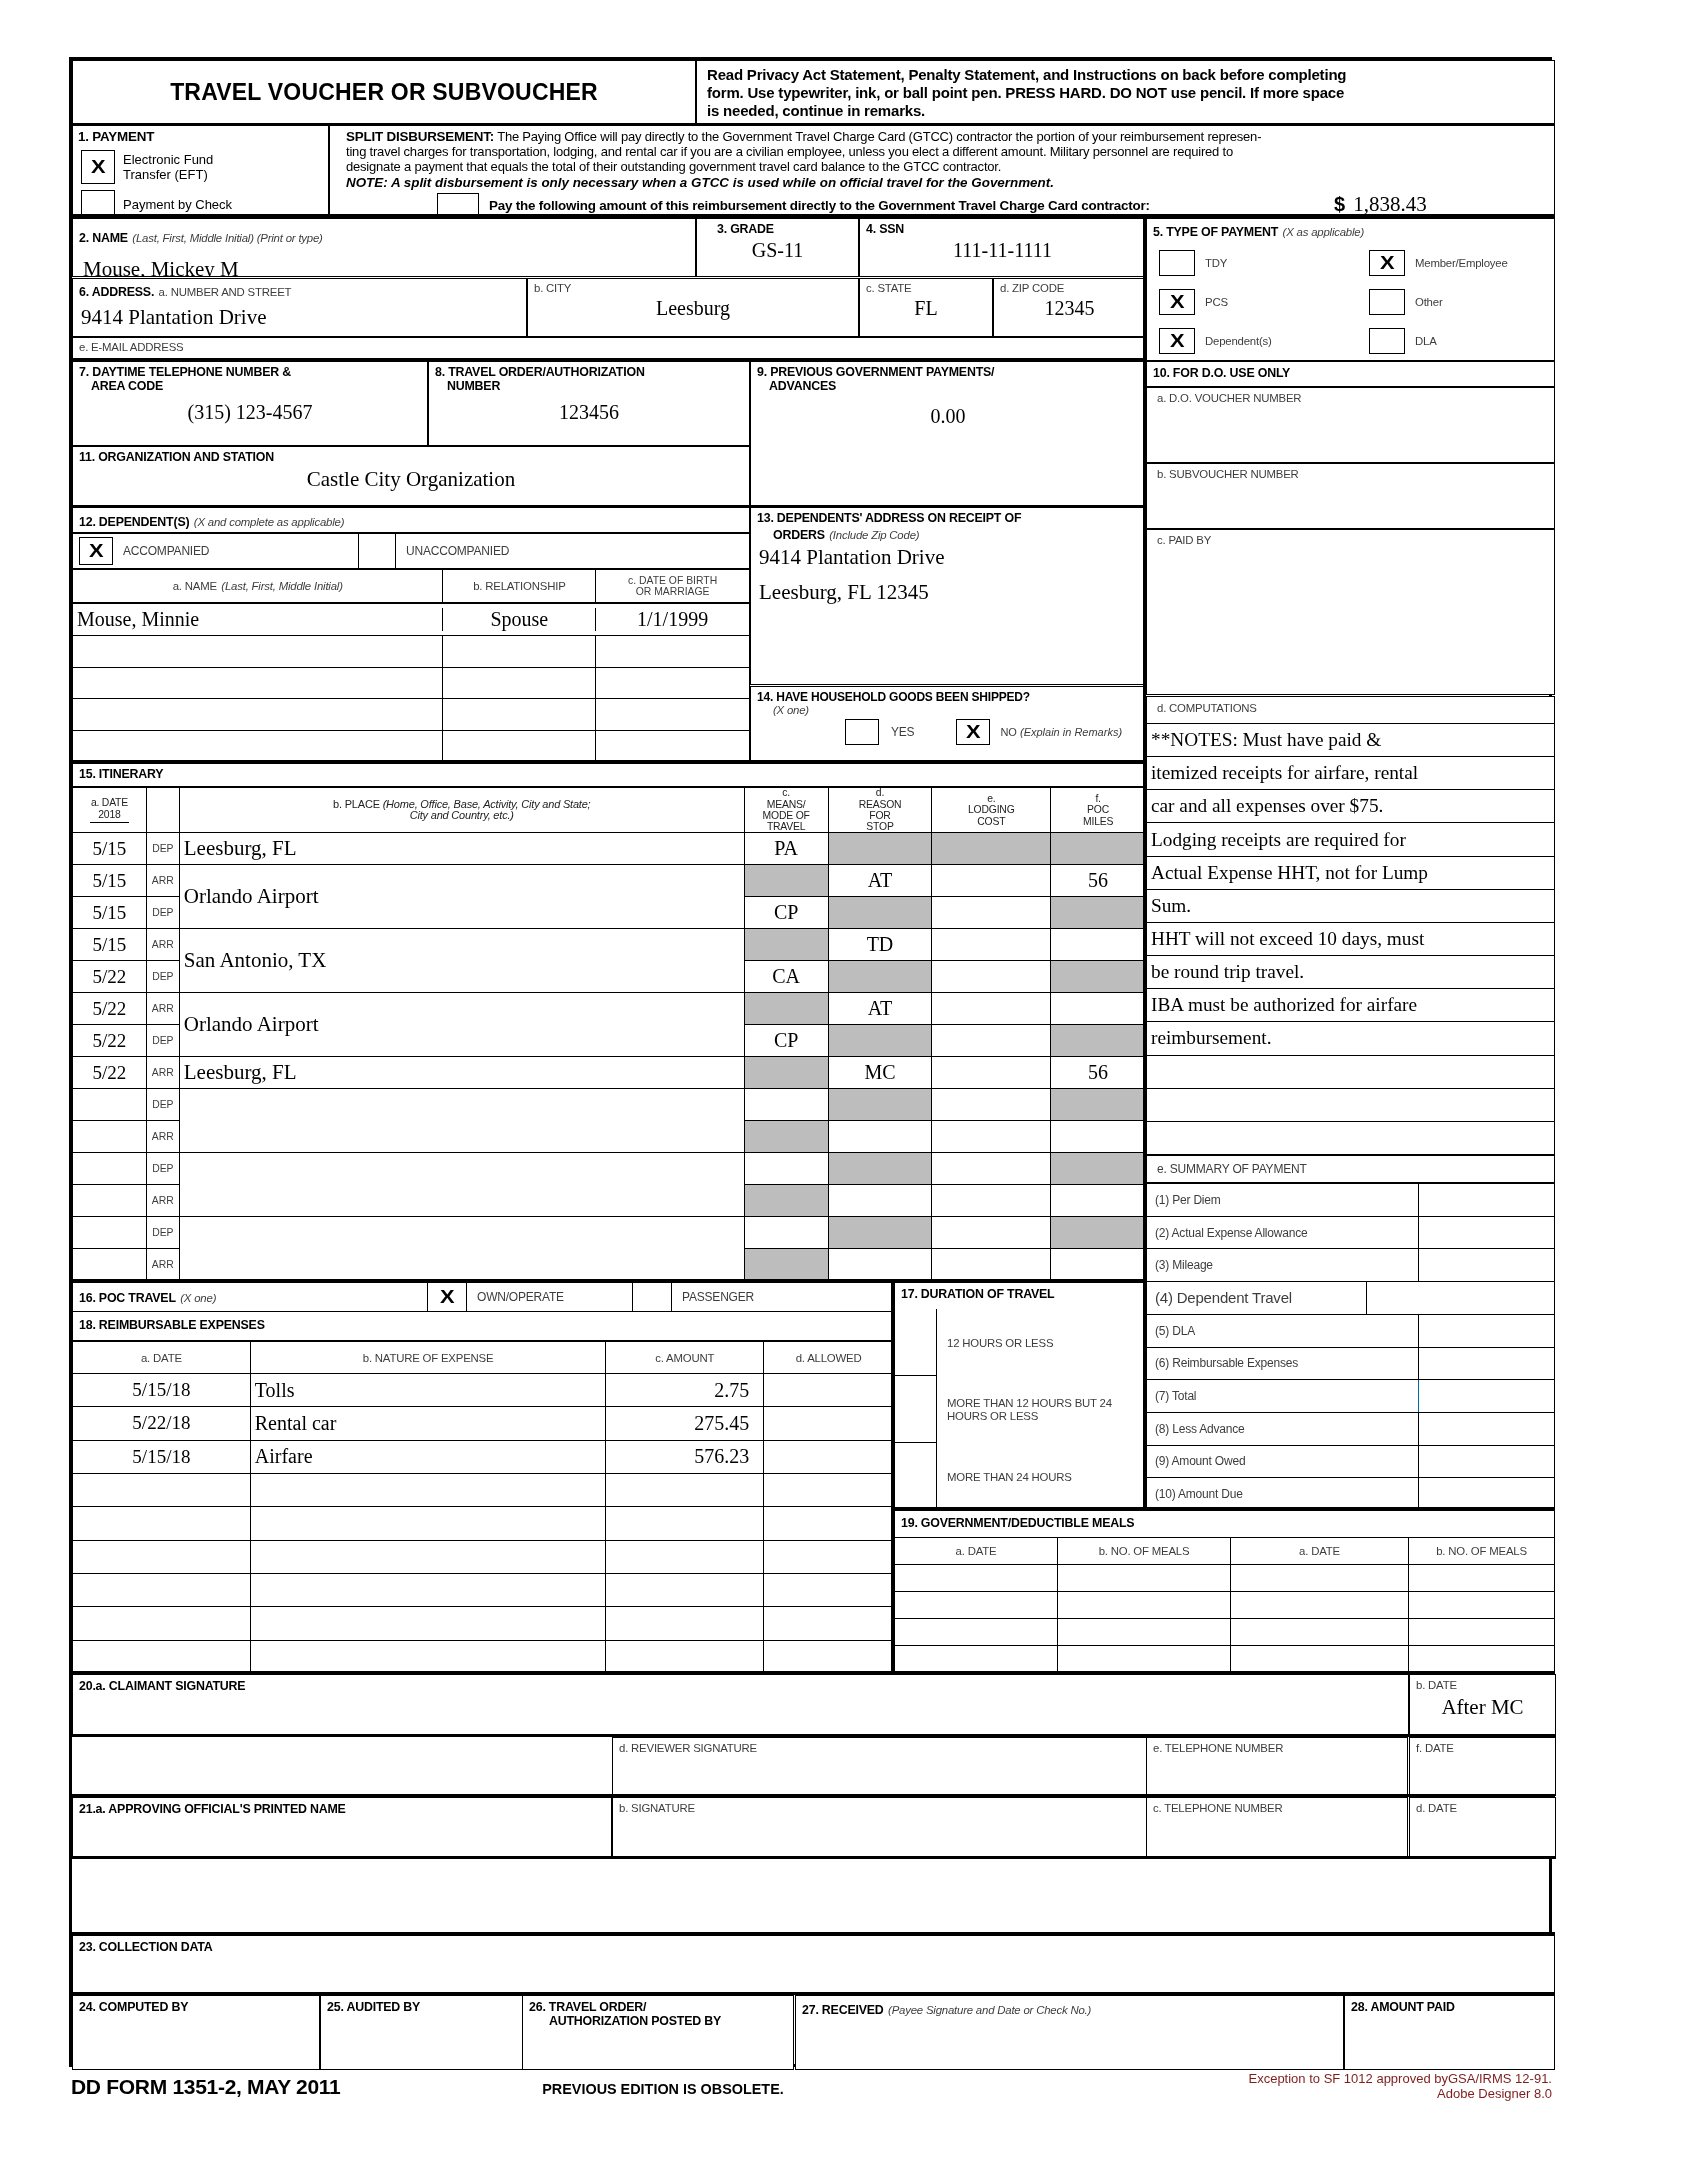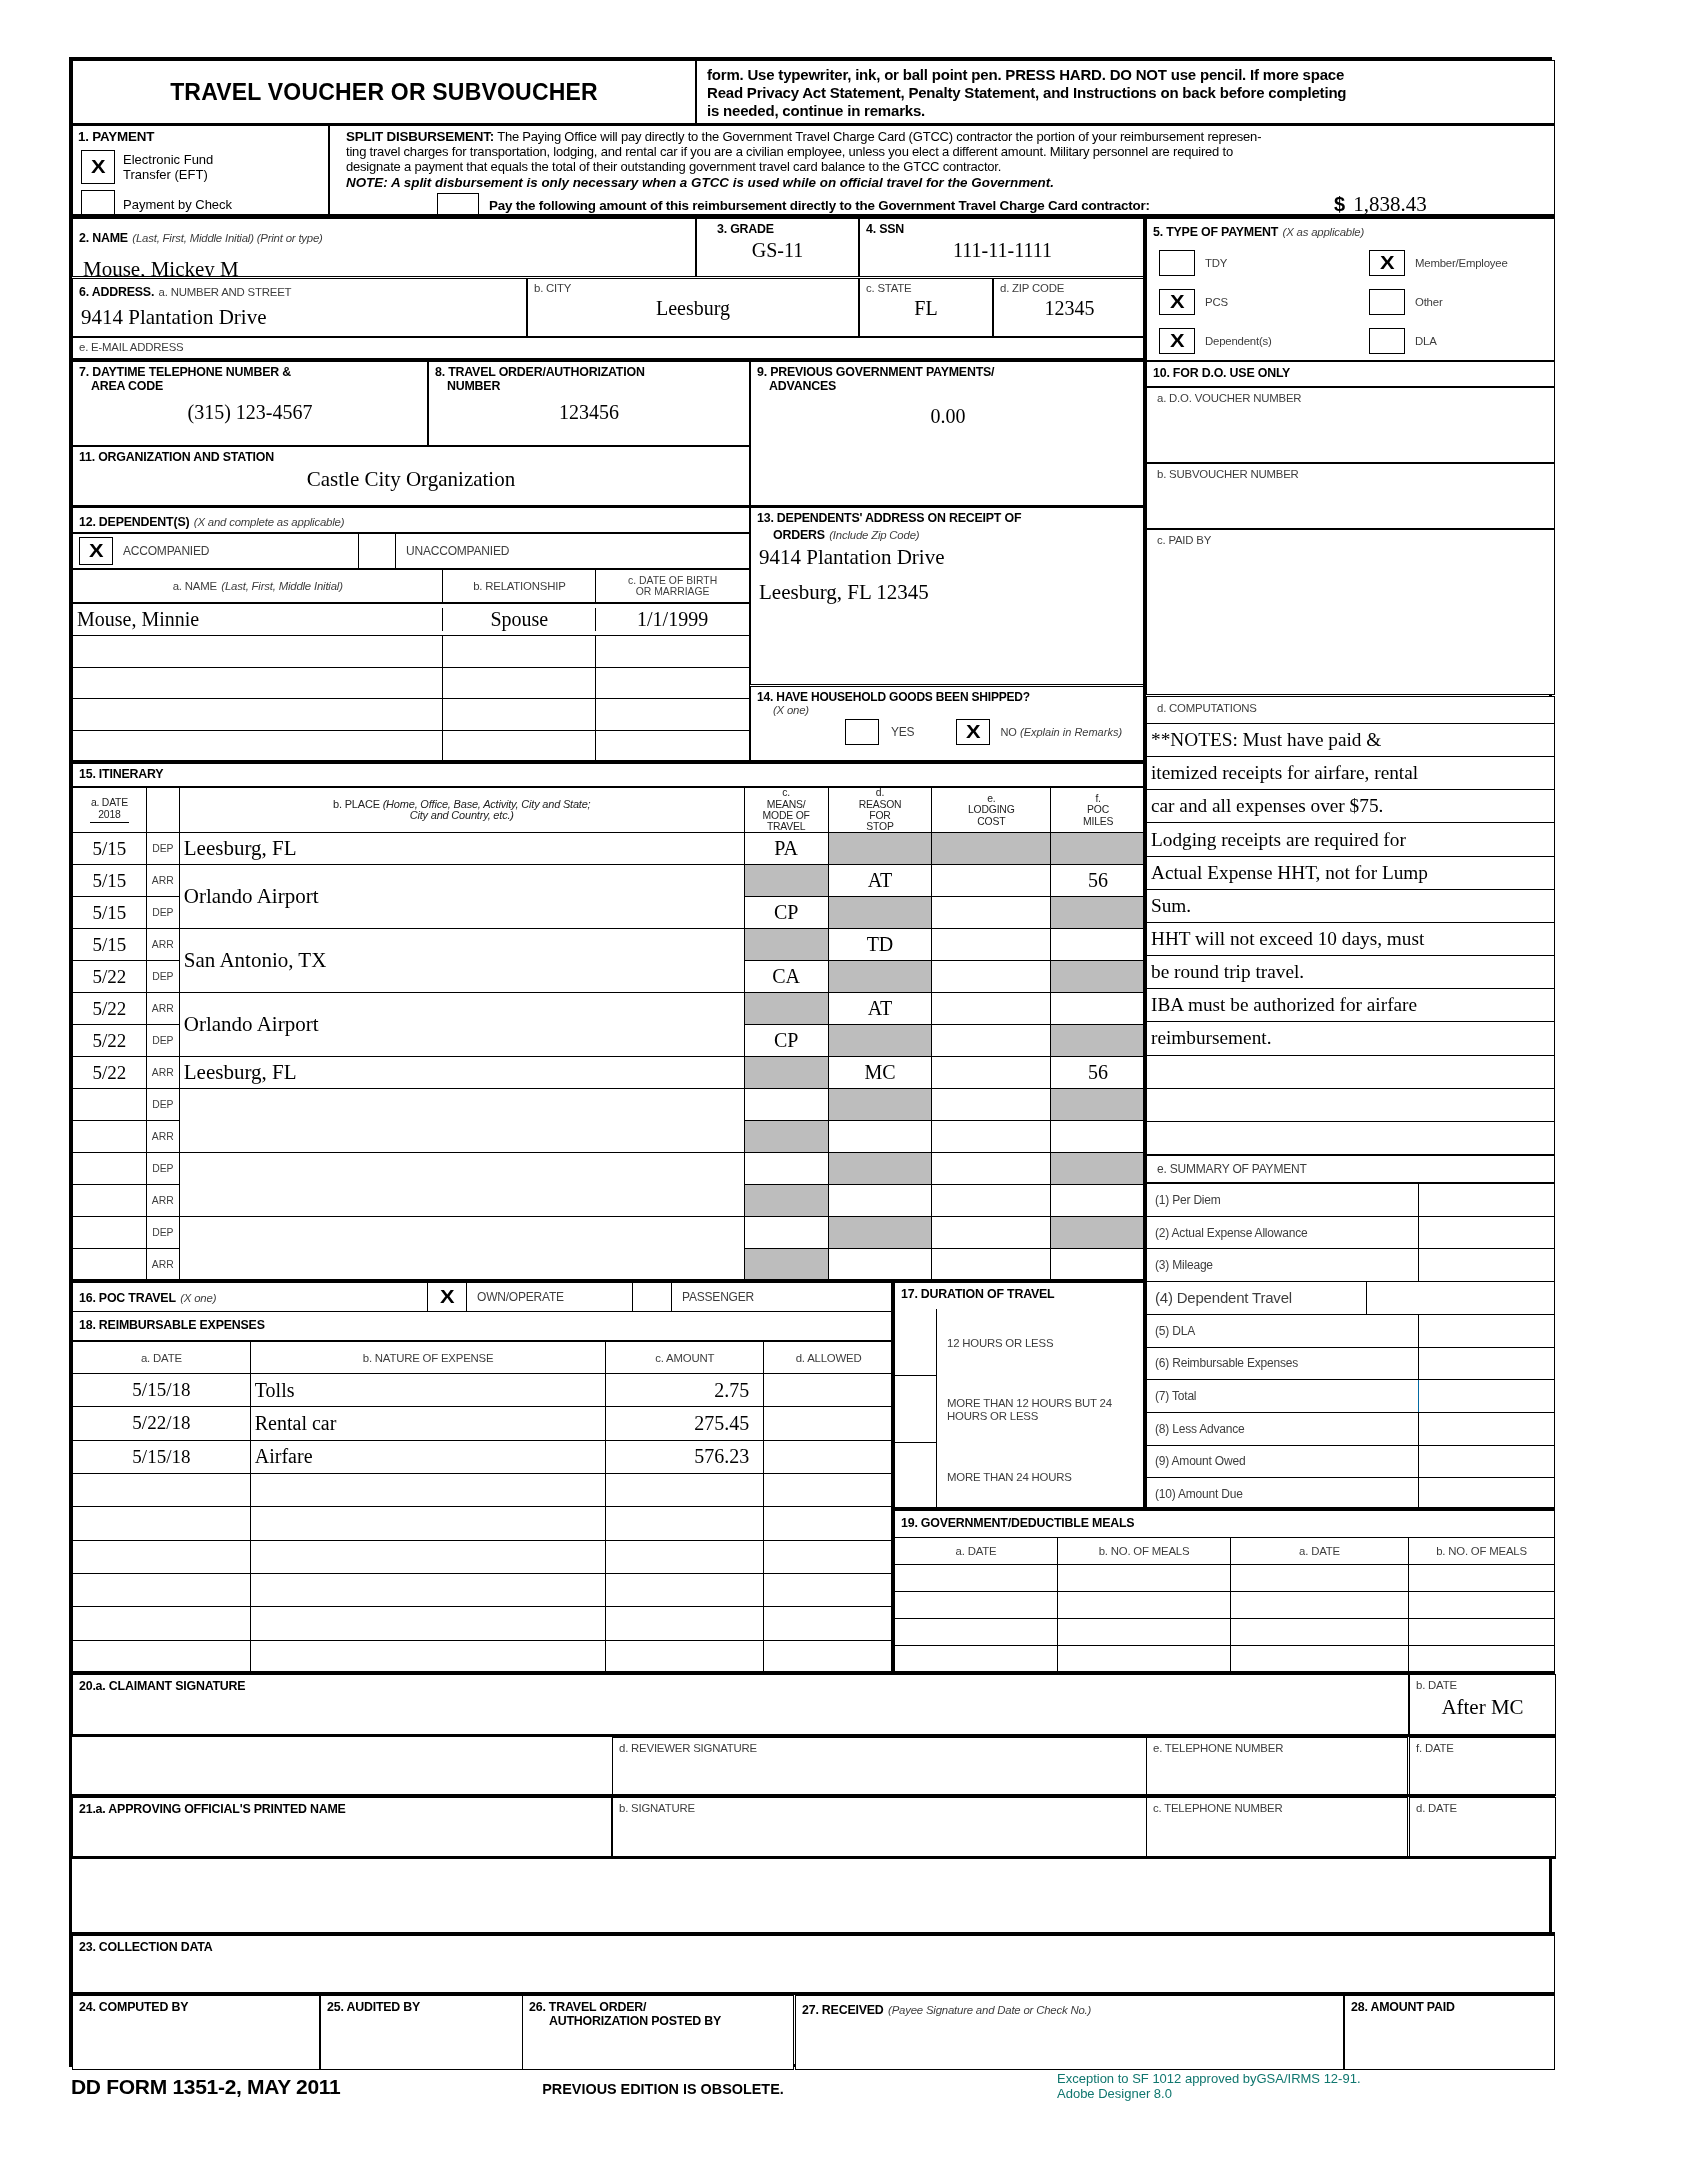--- a/index.html
+++ b/index.html
@@ -28,22 +28,22 @@
 </style>
 </head>
 <body>
 
 <div id="form">
 
   <div class="bx c" style="left:0;top:0;width:624px;height:65px">
     <div style="font-weight:bold;font-size:23px;letter-spacing:0.2px">TRAVEL VOUCHER OR SUBVOUCHER</div>
   </div>
   <div class="bx" style="left:624px;top:0;width:859px;height:65px;padding:5px 10px;font-weight:bold;font-size:15px;line-height:18px;letter-spacing:-0.2px">
+    <div>Read Privacy Act Statement, Penalty Statement, and Instructions on back before  completing</div>
     <div>form.  Use typewriter, ink, or ball point pen.  PRESS HARD.  DO NOT use  pencil.  If more space</div>
-    <div>Read Privacy Act Statement, Penalty Statement, and Instructions on back before  completing</div>
     <div>is needed, continue in remarks.</div>
   </div>
 
   <div class="bx" style="left:0;top:65px;width:257px;height:93px">
     <div class="lbl" style="padding:3px 5px;font-size:13.4px">1. PAYMENT</div>
     <div style="display:flex;align-items:center;padding-left:8px;height:40px">
       <div class="cb" style="width:34px;height:34px">
           <span class="mark">X</span>
         </div>
       <div style="font-size:13px;padding-left:8px;width:139px;line-height:15px">Electronic Fund Transfer (EFT)</div>
@@ -638,17 +638,17 @@
   <div class="hl" style="left:0;top:1734px;width:1483px;height:3px"></div>
   <div class="hl" style="left:0;top:1796px;width:1483px;height:3px"></div>
   <div class="hl" style="left:0;top:1872px;width:1483px;height:3px"></div>
   <div class="hl" style="left:0;top:1932px;width:1483px;height:3px"></div>
   <div class="vl" style="left:1071px;top:154px;width:3px;height:1296px"></div>
   <div class="vl" style="left:819px;top:1219px;width:3px;height:395px"></div>
 </div>
 
 <div style="position:absolute;left:71px;top:2075px;font-weight:bold;font-size:21px;letter-spacing:-0.3px">DD FORM 1351-2, MAY 2011</div>
 <div style="position:absolute;left:69px;top:2081px;width:1188px;text-align:center;font-weight:bold;font-size:14.4px">PREVIOUS EDITION IS OBSOLETE.</div>
-<div style="position:absolute;left:1057px;top:2071px;width:495px;font-size:13px;color:#0f766e">
+<div style="position:absolute;left:1057px;top:2071px;width:495px;text-align:right;font-size:13px;color:#7f1d1d">
   <div>Exception to SF 1012 approved byGSA/IRMS 12-91.</div>
   <div>Adobe Designer 8.0</div>
 </div>
 
 
 </body></html>

